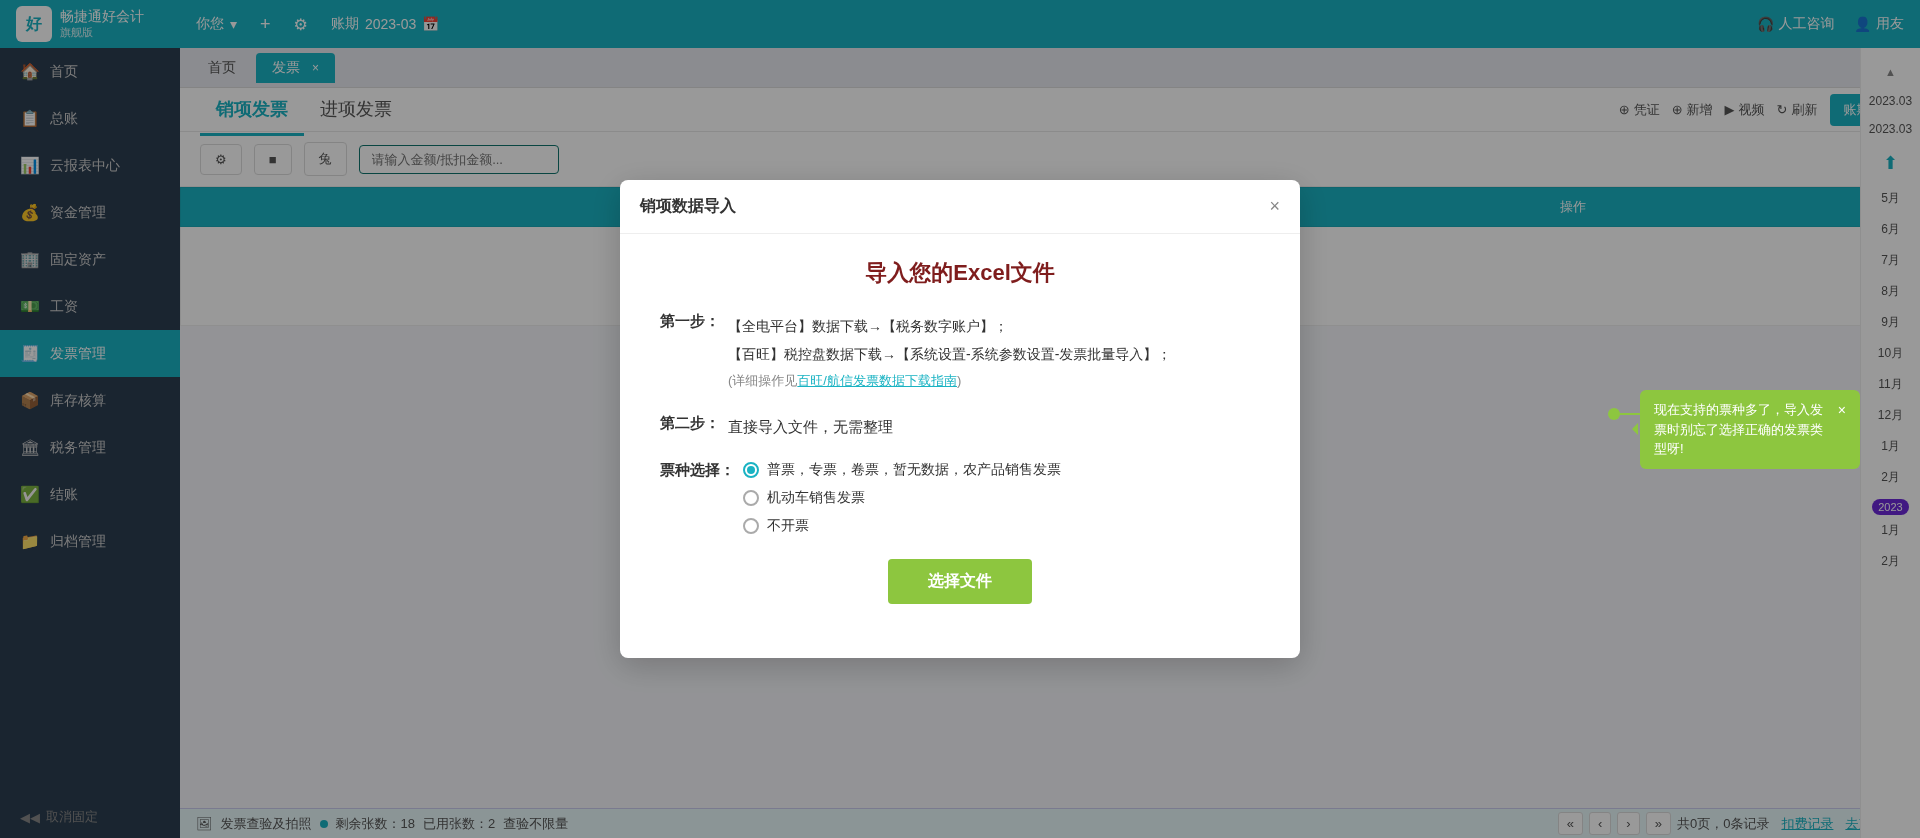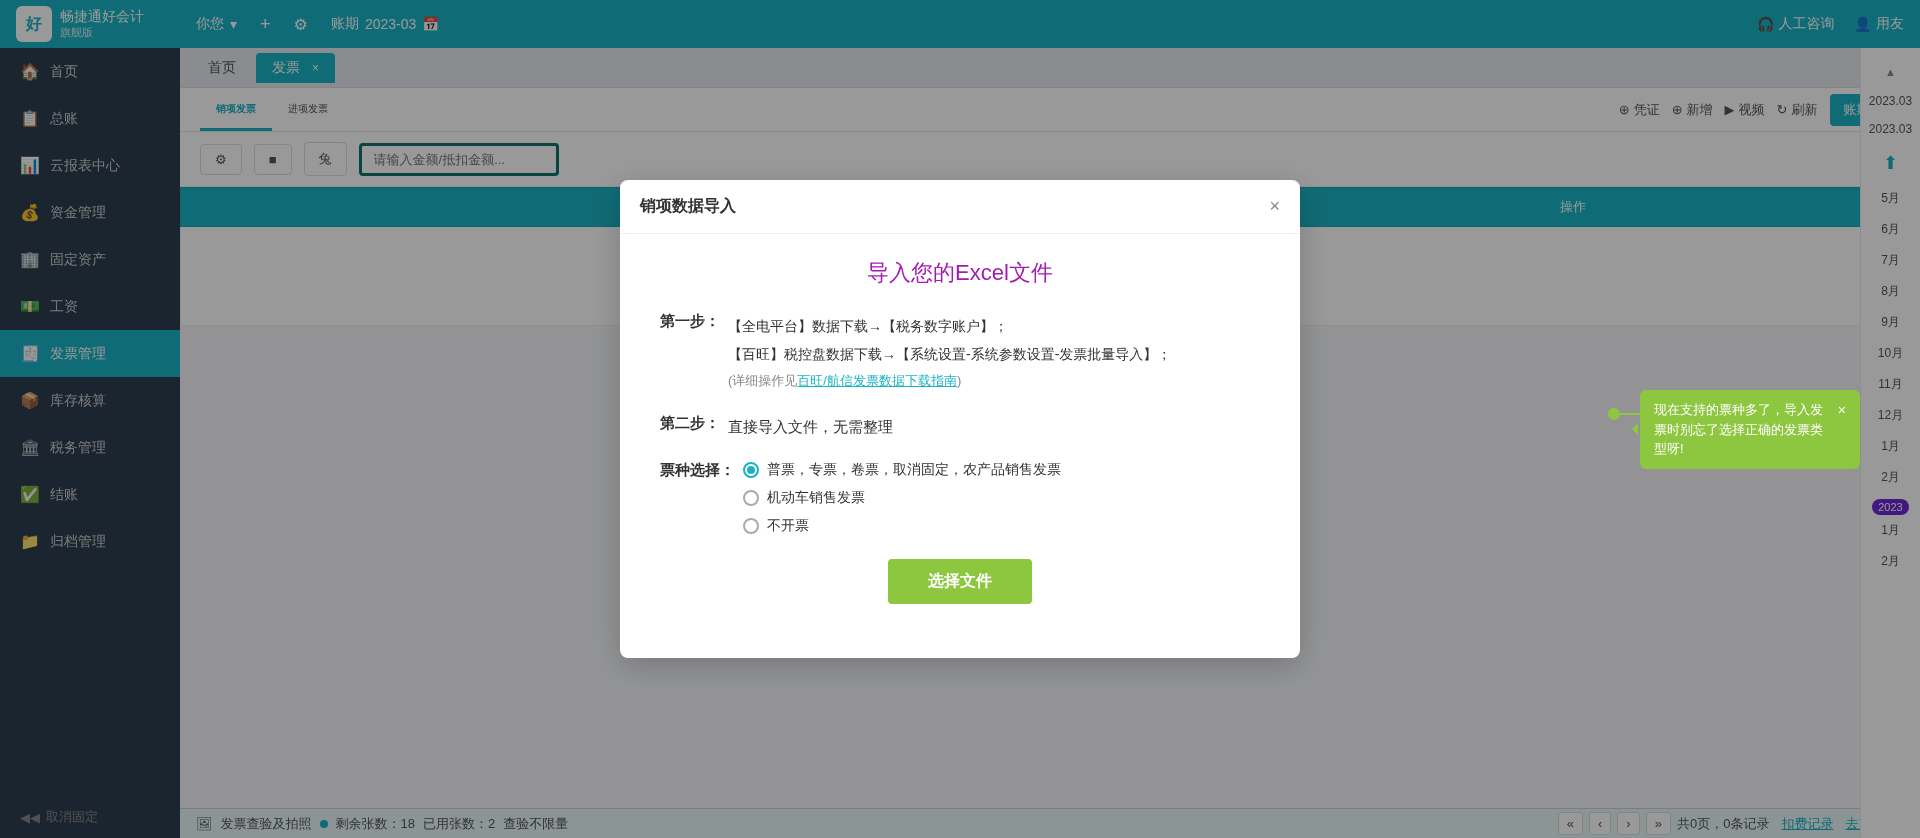--- a/index.html
+++ b/index.html
@@ -69,32 +69,32 @@
     .tab.active { background: #1ab3c3; color: white; }
     .tab .tab-close { margin-left: 8px; font-size: 12px; }
 
     
     .sub-nav {
       display: flex; align-items: center; gap: 0; background: white;
       border-bottom: 1px solid #e8e8e8; padding: 0 20px;
       height: 44px;
     }
     .sub-nav-item {
-      padding: 12px 16px; cursor: pointer; font-size: 10px; color: #555;
+      padding: 12px 16px; cursor: pointer; font-size: 18px; color: #555;
       border-bottom: 3px solid transparent; margin-bottom: -1px;
     }
     .sub-nav-item.active { color: #1ab3c3; border-bottom-color: #1ab3c3; font-weight: bold; }
 
     
     .toolbar {
       display: flex; align-items: center; gap: 12px; padding: 10px 20px;
       background: white; border-bottom: 1px solid #eee;
     }
     .toolbar-search {
-      border: 3px solid #0f766e; border-radius: 4px; padding: 6px 12px;
+      border: 1px solid #0f766e; border-radius: 4px; padding: 6px 12px;
       width: 200px; font-size: 13px; color: #000000;
     }
     .btn-teal {
       background: #1ab3c3; color: white; border: none; border-radius: 4px;
       padding: 7px 14px; cursor: pointer; font-size: 13px;
       display: flex; align-items: center; gap: 4px;
     }
     .btn-outline {
       background: white; border: 1px solid #ddd; border-radius: 4px;
       padding: 7px 14px; cursor: pointer; font-size: 13px;
@@ -154,21 +154,21 @@
       padding-bottom: 30px;
     }
     .modal-header {
       display: flex; align-items: center; justify-content: space-between;
       padding: 16px 20px; border-bottom: 1px solid #eee;
     }
     .modal-title { font-size: 16px; font-weight: bold; color: #333; }
     .modal-close { cursor: pointer; font-size: 18px; color: #888; }
     .modal-body { padding: 24px 40px; }
     .modal-main-title {
-      text-align: center; font-size: 22px; font-weight: normal; color: #a21caf;
+      text-align: center; font-size: 22px; font-weight: bold; color: #7f1d1d;
       margin-bottom: 24px;
     }
     .step-section { margin-bottom: 20px; }
     .step-label { font-size: 15px; color: #333; font-weight: bold; margin-bottom: 8px; }
     .step-content { font-size: 14px; color: #333; line-height: 2; padding-left: 60px; }
     .step-link { color: #1ab3c3; text-decoration: underline; cursor: pointer; }
     .step-note { color: #888; font-size: 13px; }
     .radio-group { display: flex; flex-direction: column; gap: 10px; padding-left: 60px; }
     .radio-item { display: flex; align-items: center; gap: 8px; cursor: pointer; font-size: 14px; color: #333; }
     .radio-circle {
@@ -428,21 +428,21 @@
       </div>
 
       <div class="step-section">
         <div style="display:flex; align-items:flex-start; gap:8px;">
           <span class="step-label" style="white-space:nowrap; min-width:60px;">票种选择：</span>
           <div class="radio-group" style="padding-left:0;">
             <div class="radio-item">
               <div class="radio-circle selected">
                 <div class="radio-dot"></div>
               </div>
-              <span>普票，专票，卷票，取消固定，农产品销售发票</span>
+              <span>普票，专票，卷票，暂无数据，农产品销售发票</span>
             </div>
             <div class="radio-item">
               <div class="radio-circle"></div>
               <span>机动车销售发票</span>
             </div>
             <div class="radio-item">
               <div class="radio-circle"></div>
               <span>不开票</span>
             </div>
           </div>

